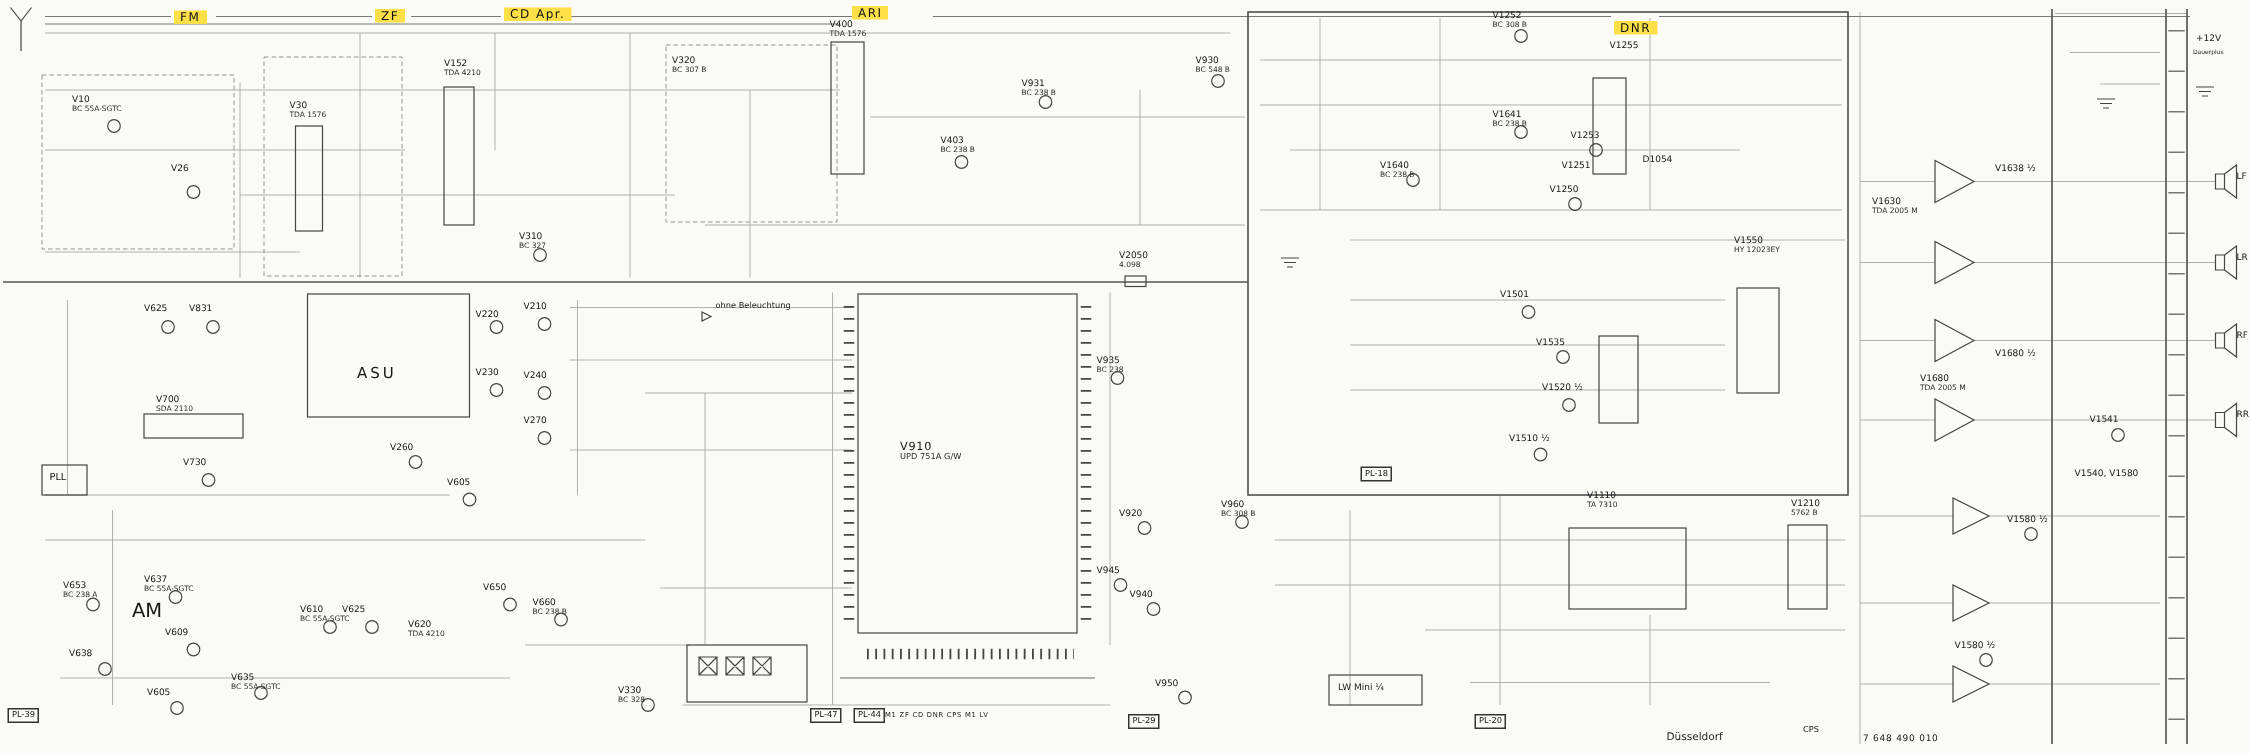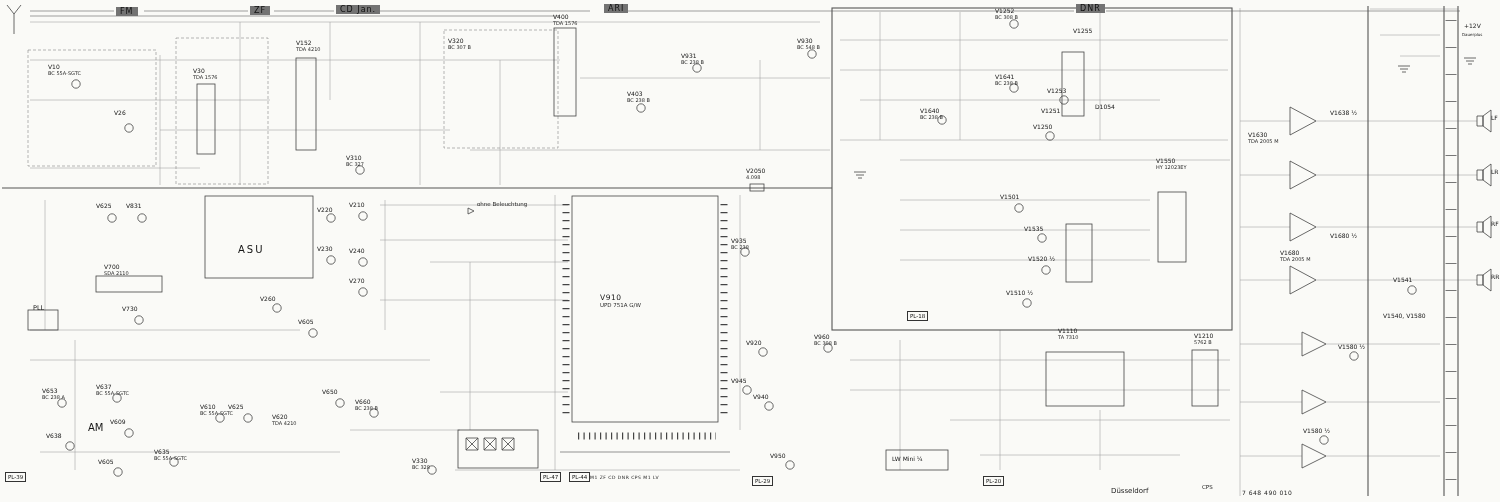--- a/index.html
+++ b/index.html
@@ -4,21 +4,21 @@
 <style>
   html,body{margin:0;padding:0;background:#e8e8e4}
   .canvas{position:relative;width:1500px;height:502px;background:#fafaf7;
           font-family:"DejaVu Sans",sans-serif;overflow:hidden}
   svg.art{position:absolute;left:0;top:0}
   .lbl{position:absolute;white-space:nowrap;color:#161616;line-height:1.1}
   .lbl .r{display:block;font-size:6px}
   .lbl .p{display:block;font-size:5px;color:#2b2b2b}
   .lbl-lg .r{font-size:7.5px;letter-spacing:.5px}
   .lbl-lg .p{font-size:5.5px}
-  .sec{position:absolute;font-size:8px;color:#111;background:#737373;padding:0 4px;letter-spacing:1px}
+  .sec{position:absolute;font-size:8px;color:#111;background:#fde047;padding:0 4px;letter-spacing:1px}
   .plbox{position:absolute;border:1px solid #333;font-size:5.5px;line-height:1.5;padding:0 2px;background:#fafaf7;color:#111}
   .blk{position:absolute;color:#161616}
   .out{position:absolute;font-size:6px;color:#111}
   .tiny{position:absolute;color:#222}
 </style>
 </head>
 <body>
 
 <div class="canvas">
 
@@ -121,27 +121,27 @@
 
   <path d="M566 204V414" fill="none" stroke="#444" stroke-width="7" stroke-dasharray="1.2 6.8"></path>
   <path d="M724 204V414" fill="none" stroke="#444" stroke-width="7" stroke-dasharray="1.2 6.8"></path>
   <path d="M578 436H716" fill="none" stroke="#444" stroke-width="7" stroke-dasharray="1.2 4.3"></path>
   <path d="M560 452H730" fill="none" stroke="#666" stroke-width="0.7"></path>
   <path d="M1451 20V480" fill="none" stroke="#777" stroke-width="11" stroke-dasharray="1 26"></path>
 </svg>
 
 <span class="sec" style="left:116px;top:7px">FM</span>
 <span class="sec" style="left:250px;top:6px">ZF</span>
-<span class="sec" style="left:336px;top:5px">CD Jan.</span>
-<span class="sec" style="left:604px;top:4px">ARI</span>
-<span class="sec" style="left:1076px;top:4px">DNR</span>
+<span class="sec" style="left:336px;top:5px">CD Apr.</span>
+<span class="sec" style="left:568px;top:4px">ARI</span>
+<span class="sec" style="left:1076px;top:14px">DNR</span>
 
 <span class="blk" style="left:238px;top:244px;font-size:10px;letter-spacing:2px">ASU</span>
-<span class="blk" style="left:33px;top:304px;font-size:6.5px">PLL</span>
-<span class="blk" style="left:88px;top:422px;font-size:10px">AM</span>
+<span class="blk" style="left:33px;top:314px;font-size:6.5px">PLL</span>
+<span class="blk" style="left:88px;top:400px;font-size:13px">AM</span>
 <span class="blk" style="left:892px;top:455px;font-size:6px">LW Mini ¼</span>
 <span class="blk" style="left:1202px;top:484px;font-size:5.5px">CPS</span>
 
 <span class="lbl" style="left:48px;top:64px">
       <span class="r">V10</span>
       <span class="p">BC 55A-SGTC</span>
     </span>
 <span class="lbl" style="left:114px;top:110px">
       <span class="r">V26</span>
     </span>

